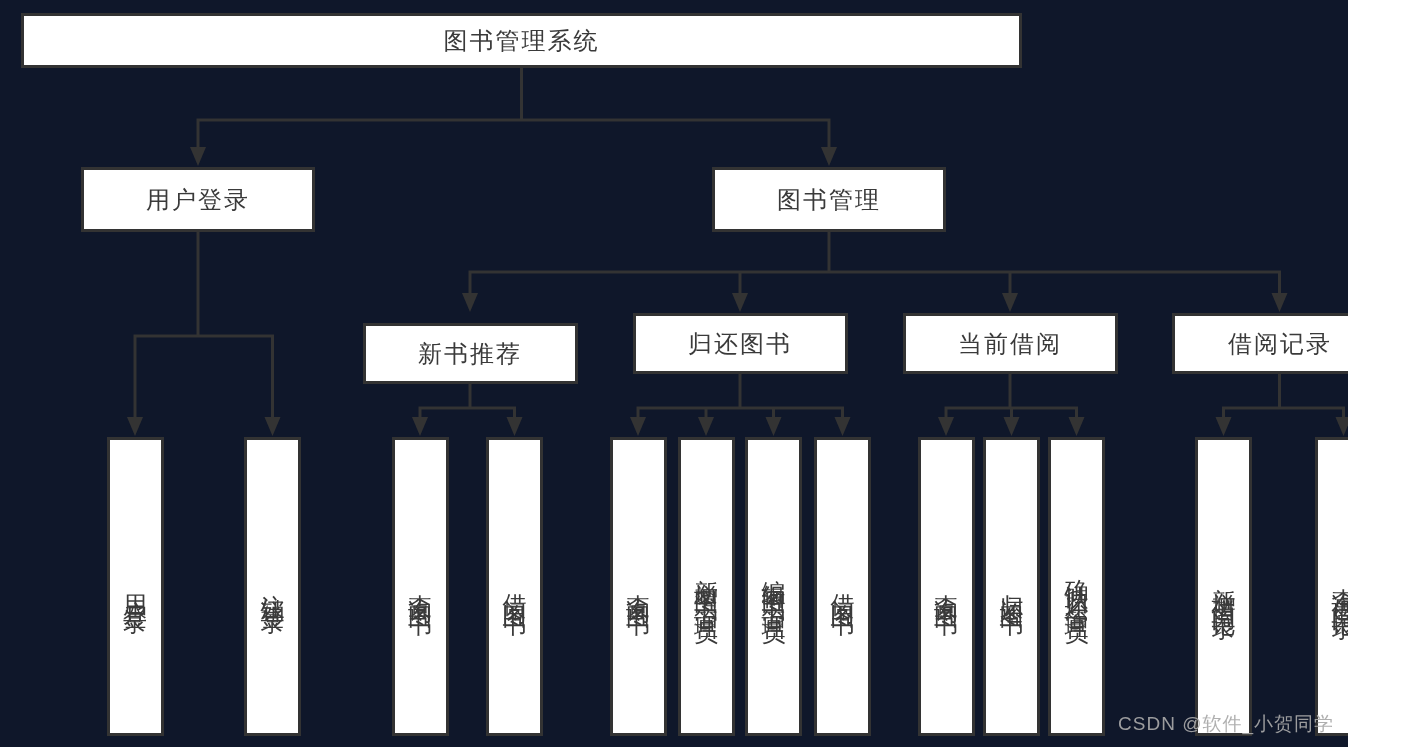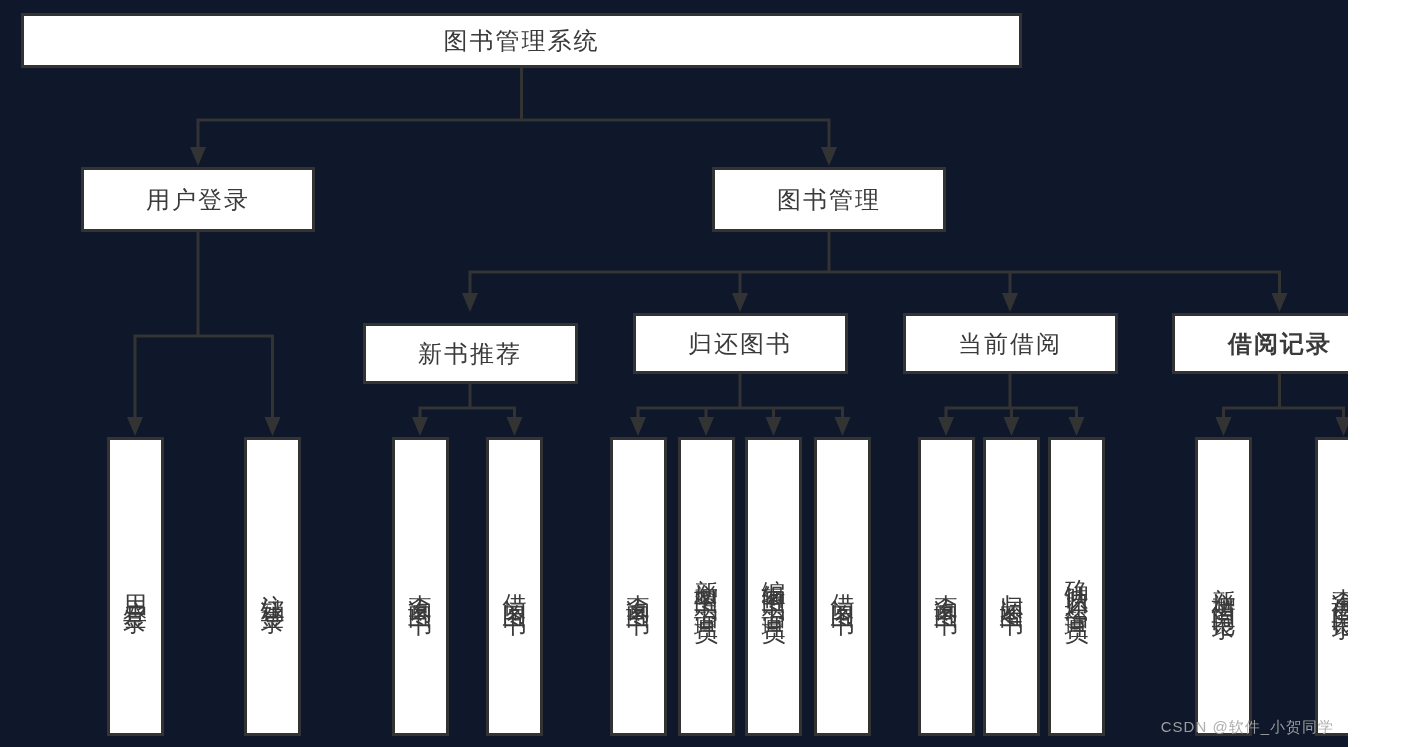--- a/index.html
+++ b/index.html
@@ -51,21 +51,21 @@
     writing-mode: vertical-rl;
     text-orientation: mixed;
     font-size: 24px;
     letter-spacing: 6px;
     line-height: 1;
   }
   .watermark {
     position: absolute;
     right: 14px;
     bottom: 10px;
-    font-size: 15px;
+    font-size: 19px;
     color: rgba(168,168,168,0.92);
     letter-spacing: 1px;
     z-index: 3;
     white-space: nowrap;
     margin-top: 16px;
   }
 </style>
 </head>
 <body>
 
@@ -120,21 +120,21 @@
 
   <div class="node" style="left:362.5px; top:311px; width:215px; height:61px;margin-top:12px;">
     <span class="lbl">新书推荐</span>
   </div>
   <div class="node" style="left:632.5px; top:313px; width:215px; height:61px;">
     <span class="lbl">归还图书</span>
   </div>
   <div class="node" style="left:902.5px; top:313px; width:215px; height:61px;justify-content:center;">
     <span class="lbl">当前借阅</span>
   </div>
-  <div class="node" style="left:1172px; top:313px; width:216px; height:61px;font-weight:bold;">
+  <div class="node" style="left:1172px; top:313px; width:216px; height:61px;">
     <span class="lbl">借阅记录</span>
   </div>
 
   <div class="node vert" style="left:106.5px; top:437px; width:57px; height:299px;">
     <span class="lbl">用户登录</span>
   </div>
   <div class="node vert" style="left:244px; top:437px; width:57px; height:299px;">
     <span class="lbl">注销登录</span>
   </div>
 

